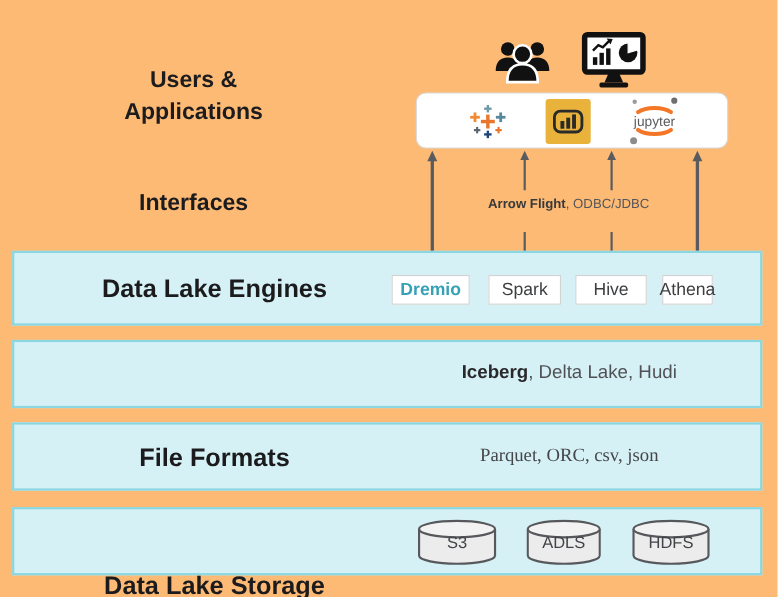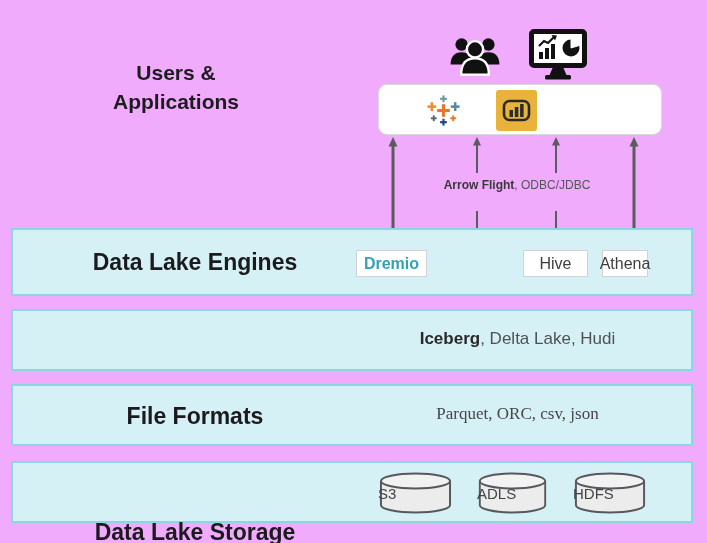--- a/index.html
+++ b/index.html
@@ -1,17 +1,17 @@
 <!DOCTYPE html>
 <html><head>
 <meta charset="utf-8">
 <style>
   html,body{margin:0;padding:0;background:#fff;}
   #canvas{
-    position:relative;width:707px;height:543px;background:#f0abfc;
+    position:relative;width:707px;height:543px;background:#fdba74;
     font-family:"Liberation Sans","DejaVu Sans",sans-serif;overflow:hidden;
   }
   .abs{position:absolute;}
   
   .side-label{
     left:66px;width:220px;text-align:center;
     font-size:21px;font-weight:700;color:#1c1c1e;line-height:29px;
   }
   
   .apps-box{
@@ -44,33 +44,34 @@
   .engine-box{
     top:250px;height:27px;background:#ffffff;border:1px solid #d2d2d2;
     display:flex;align-items:center;justify-content:center;
     font-size:16px;color:#3d3e40;box-sizing:border-box;
   }
   .engine-box.dremio{color:#35a1b5;font-weight:700;}
   
   .cyl{top:472px;height:42px;}
   .cyl svg{position:absolute;left:0;top:0;}
   .cyl .cyl-label{
-    position:absolute;left:0;top:13px;width:100%;text-align:left;
+    position:absolute;left:0;top:13px;width:100%;text-align:center;
     font-size:15px;color:#434448;
   }
 </style>
 </head>
 <body>
 
 <div id="canvas">
 
   <div class="abs side-label" style="top:58px;">
     <div>Users &amp;</div>
     <div>Applications</div>
   </div>
+  <div class="abs side-label" style="top:170px;">Interfaces</div>
 
   <div class="abs" style="left:449px;top:34px;width:52px;height:44px;">
     <svg width="52" height="44" viewBox="0 0 54 46">
       <g fill="#111111">
         <circle cx="13" cy="11" r="6.5"></circle>
         <path d="M13,19 c-7.5,0 -11.5,4.5 -11.5,13 h23 c0,-8.5 -4,-13 -11.5,-13 z"></path>
         <circle cx="41" cy="11" r="6.5"></circle>
         <path d="M41,19 c-7.5,0 -11.5,4.5 -11.5,13 h23 c0,-8.5 -4,-13 -11.5,-13 z"></path>
         <circle cx="27" cy="16" r="8.5" stroke="#ffffff" stroke-width="2.5"></circle>
         <path d="M27,25.5 c-9.5,0 -14.5,5.5 -14.5,17 h29 c0,-11.5 -5,-17 -14.5,-17 z" stroke="#ffffff" stroke-width="2.5"></path>
@@ -129,20 +130,30 @@
       </svg>
     </div>
     <div class="abs powerbi-tile">
       <svg width="41" height="41" viewBox="0 0 41 41">
         <rect x="8" y="11" width="25" height="19" rx="5.5" fill="none" stroke="#2a2a2a" stroke-width="2.6"></rect>
         <rect x="13.5" y="20" width="3.5" height="7" fill="#2a2a2a"></rect>
         <rect x="18.8" y="17" width="3.5" height="10" fill="#2a2a2a"></rect>
         <rect x="24.1" y="14" width="3.5" height="13" fill="#2a2a2a"></rect>
       </svg>
     </div>
+    <div class="abs" style="left:184px;top:2px;width:64px;height:47px;">
+      <svg width="64" height="47" viewBox="0 0 64 47">
+        <path d="M17,15 A18,8.5 0 0 1 47,15" fill="none" stroke="#f37726" stroke-width="3.6" stroke-linecap="round"></path>
+        <path d="M17,31 A18,8.5 0 0 0 47,31" fill="none" stroke="#f37726" stroke-width="3.6" stroke-linecap="round"></path>
+        <circle cx="14" cy="5.5" r="2" fill="#9b9b9b"></circle>
+        <circle cx="50" cy="4.5" r="2.8" fill="#6f6f6f"></circle>
+        <circle cx="13" cy="41" r="3.2" fill="#8c8c8c"></circle>
+        <text x="32" y="27.5" text-anchor="middle" font-size="12.5" fill="#5a5c5e">jupyter</text>
+      </svg>
+    </div>
   </div>
 
   <div class="abs" style="left:380px;top:137px;width:262px;height:114px;">
     <svg width="262" height="114" viewBox="0 0 262 114">
       <g stroke="#5a5b5e" fill="#5a5b5e">
 
         <line x1="13" y1="8" x2="13" y2="106" stroke-width="3"></line>
         <polygon points="13,0 8.5,9.5 17.5,9.5" stroke="none"></polygon>
         <polygon points="13,114 8.5,104.5 17.5,104.5" stroke="none"></polygon>
 
@@ -170,20 +181,21 @@
   <div class="abs band" style="top:228px;height:64px;"></div>
   <div class="abs band" style="top:309px;height:58px;"></div>
   <div class="abs band" style="top:384px;height:58px;"></div>
   <div class="abs band" style="top:461px;height:58px;"></div>
 
   <div class="abs band-label" style="top:249px;">Data Lake Engines</div>
   <div class="abs band-label" style="top:403px;">File Formats</div>
   <div class="abs band-label" style="top:479px;margin-top:40px;">Data Lake Storage</div>
 
   <div class="abs engine-box dremio" style="left:356px;width:71px;">Dremio</div>
+  <div class="abs engine-box" style="left:444px;width:66px;">Spark</div>
   <div class="abs engine-box" style="left:523px;width:65px;">Hive</div>
   <div class="abs engine-box" style="left:602px;width:46px;">Athena</div>
 
   <div class="abs band-right-text" style="top:329px;">
     <b>Iceberg</b><span>, Delta Lake, Hudi</span>
   </div>
 
   <div class="abs band-right-text" style="top:404px;color:#45464a;font-family:Liberation Serif, serif;">Parquet, ORC, csv, json</div>
 
   <div class="abs cyl" style="left:378px;width:75px;">

